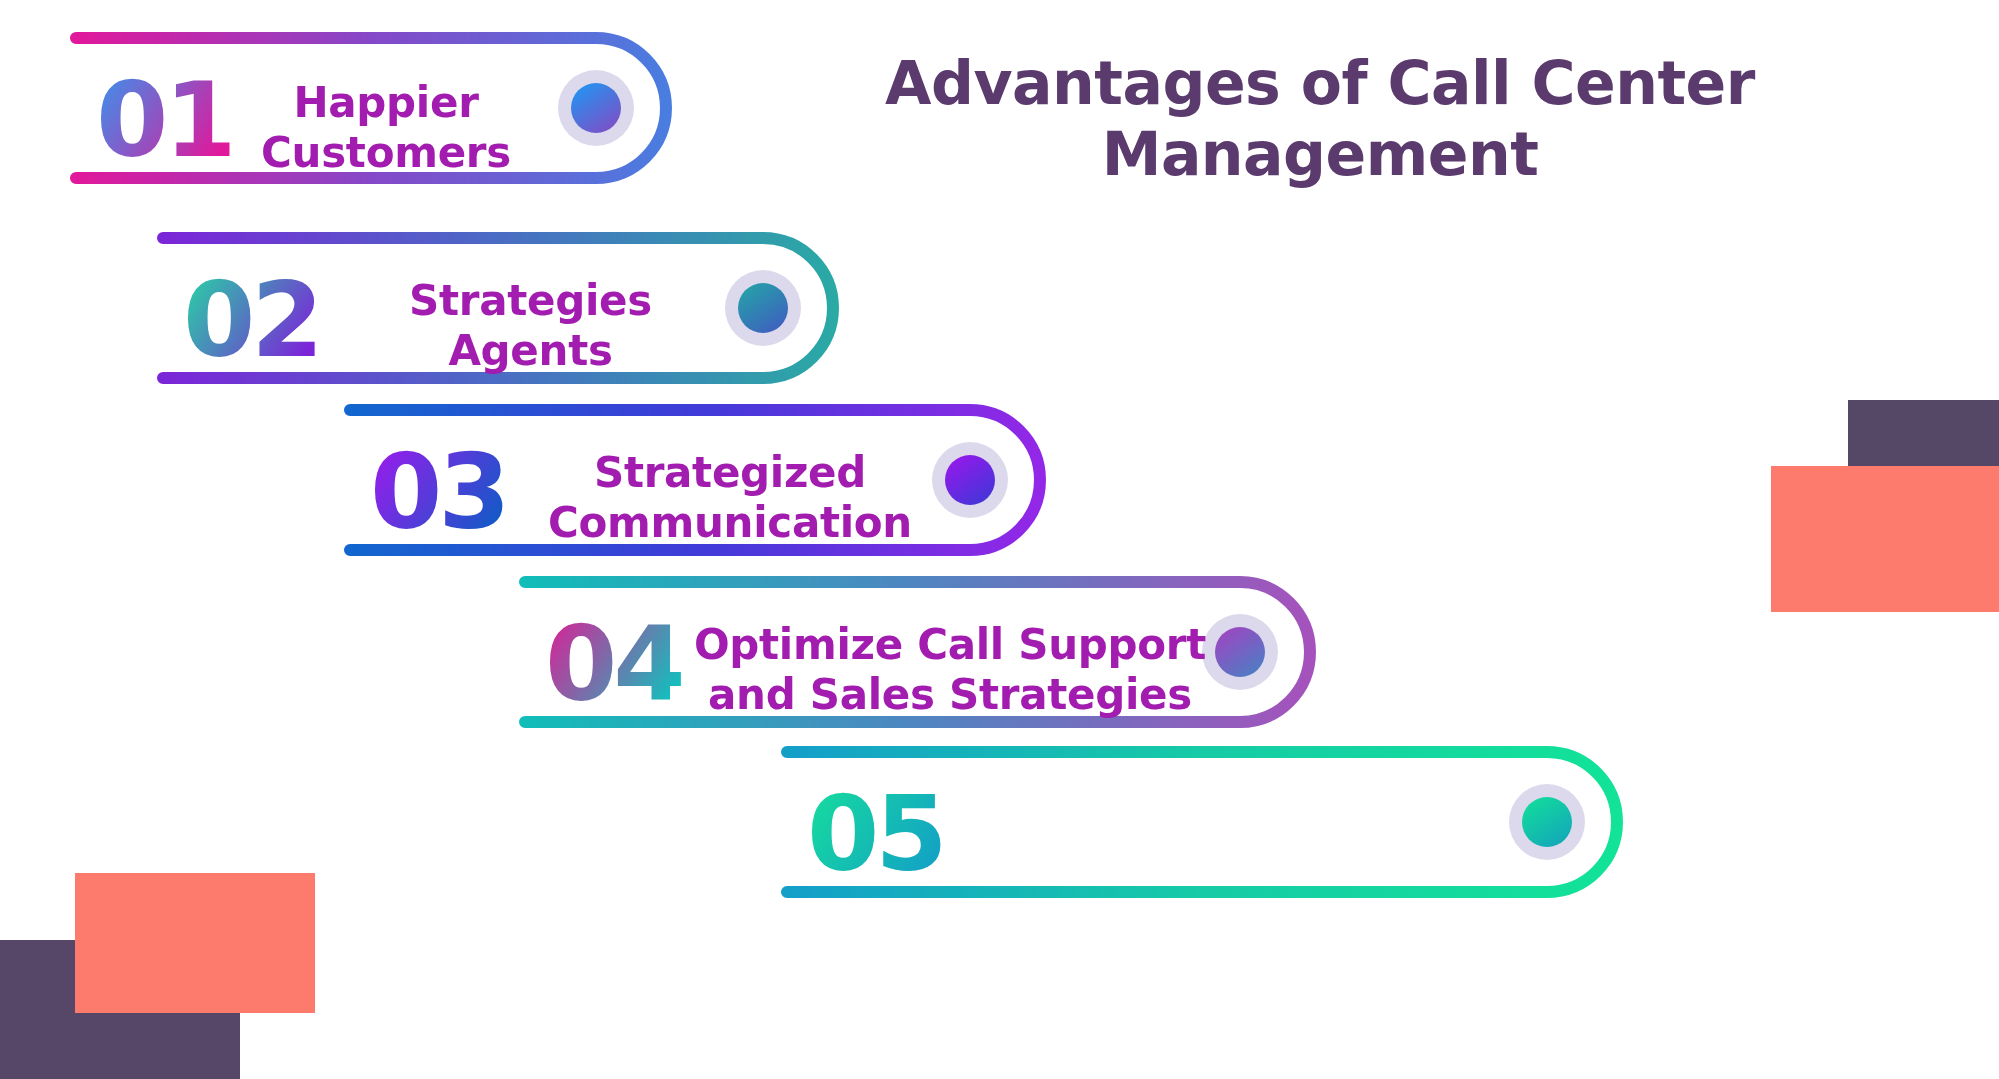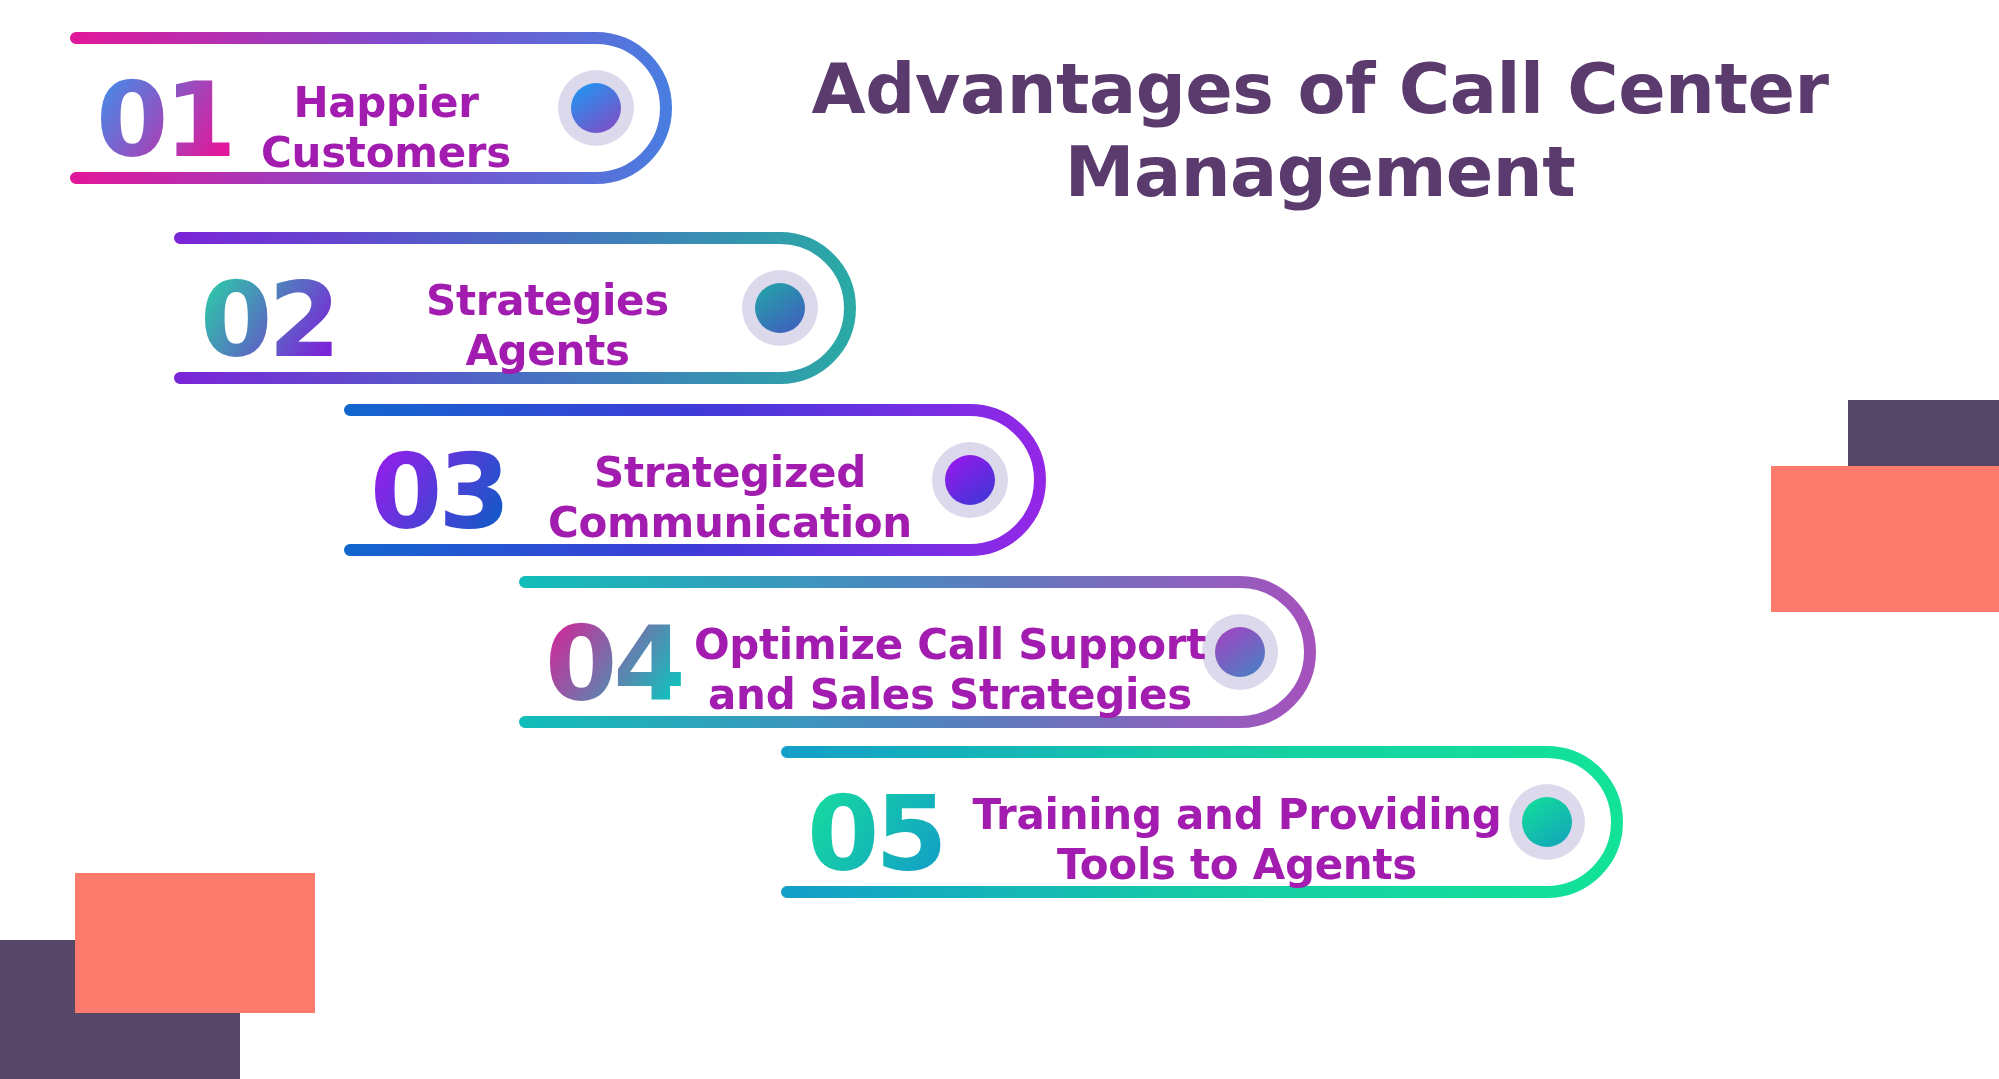--- a/index.html
+++ b/index.html
@@ -32,21 +32,21 @@
   #deco-bl-coral  { left: 75px;   top: 873px; width: 240px; height: 140px; }
 
   
   #title {
     position: absolute;
     left: 660px;
     top: 48px;
     width: 1320px;
     text-align: center;
     font-family: "DejaVu Sans", sans-serif;
-    font-size: 70px;
+    font-size: 60px;
     line-height: 1.18;
     font-weight: 700;
     letter-spacing: -0.5px;
     white-space: pre-line;
   }
 
   
   .row {
     position: absolute;
     height: 200px;
@@ -103,21 +103,21 @@
     <path d="M 20 10 L 540 10
              A 70 70 0 0 1 540 150
              L 20 150" fill="none" stroke="url(#trk-r0)" stroke-width="12" stroke-linecap="round" stroke-linejoin="round"></path>
     <circle cx="540" cy="80" r="38" fill="#DCD9EC"></circle>
     <circle cx="540" cy="80" r="25" fill="url(#dot-r0)"></circle>
     <text x="40" y="128" font-family="DejaVu Sans, sans-serif" font-size="104" font-weight="700" letter-spacing="-4" fill="url(#num-r0)">01</text>
   </svg>
         <div class="row-label" style="left: 150px; top: 50px; width: 360px;">Happier
 Customers</div>
       </div>
-      <div class="row" style="left: 160px; top: 228px; width: 780px;">
+      <div class="row" style="left: 143px; top: 228px; width: 780px;">
         <svg class="row-svg" width="780" height="260" viewBox="0 0 780 260">
     <defs>
       <linearGradient id="trk-r1" x1="0%" y1="0%" x2="100%" y2="0%">
         <stop offset="0%" stop-color="#7B25D8"></stop>
         <stop offset="50%" stop-color="#4A6CC4"></stop>
         <stop offset="100%" stop-color="#2AA9A5"></stop>
       </linearGradient>
       <linearGradient id="num-r1" x1="0%" y1="0%" x2="100%" y2="60%">
         <stop offset="0%" stop-color="#21E1A0"></stop>
         <stop offset="100%" stop-color="#7B25D8"></stop>
@@ -208,18 +208,16 @@
         <stop offset="100%" stop-color="#13A9B8"></stop>
       </linearGradient>
     </defs>
     <path d="M 20 10 L 780 10
              A 70 70 0 0 1 780 150
              L 20 150" fill="none" stroke="url(#trk-r4)" stroke-width="12" stroke-linecap="round" stroke-linejoin="round"></path>
     <circle cx="780" cy="80" r="38" fill="#DCD9EC"></circle>
     <circle cx="780" cy="80" r="25" fill="url(#dot-r4)"></circle>
     <text x="40" y="128" font-family="DejaVu Sans, sans-serif" font-size="104" font-weight="700" letter-spacing="-4" fill="url(#num-r4)">05</text>
   </svg>
-        <div class="row-label" style="left: 190px; top: 48px; width: 560px;">Training and Providing
-Tools to Agents</div>
       </div>
     </div>
 
 </div>
 
 </body></html>

